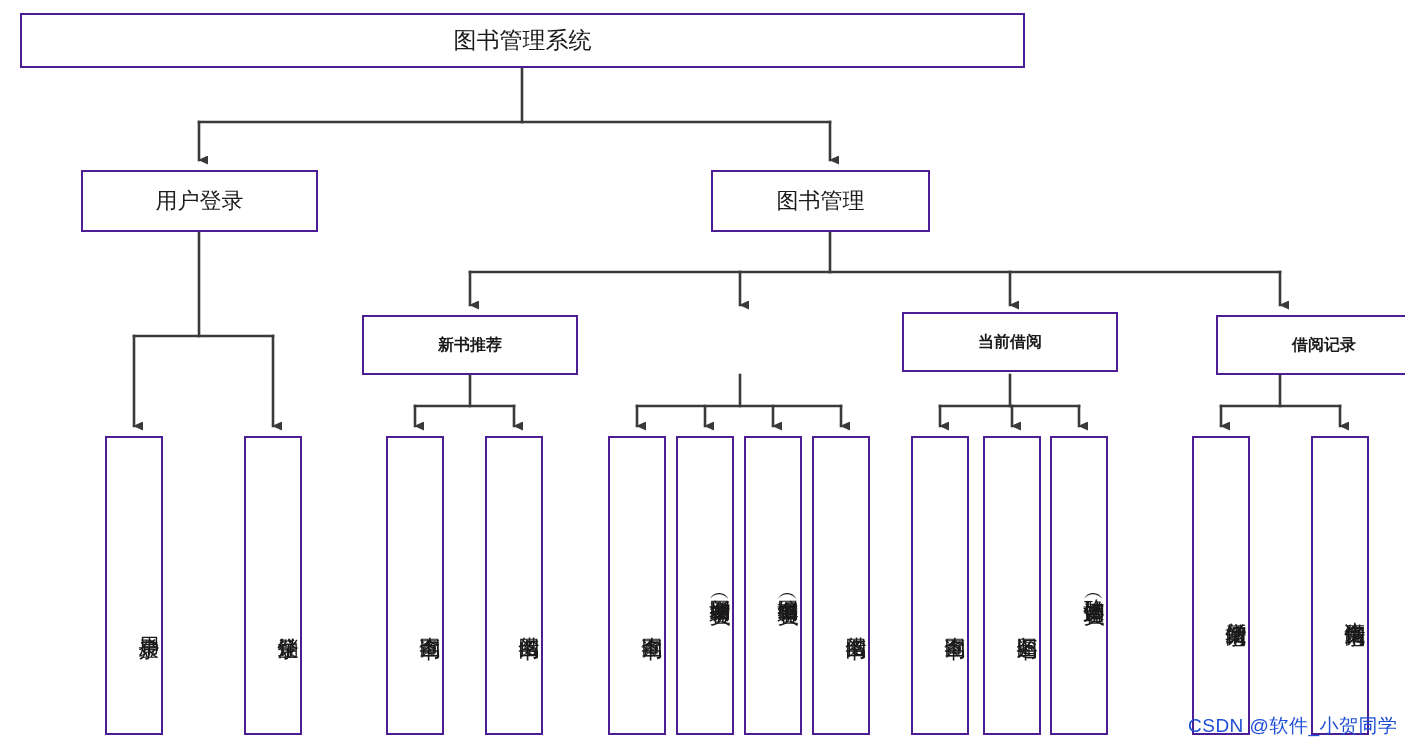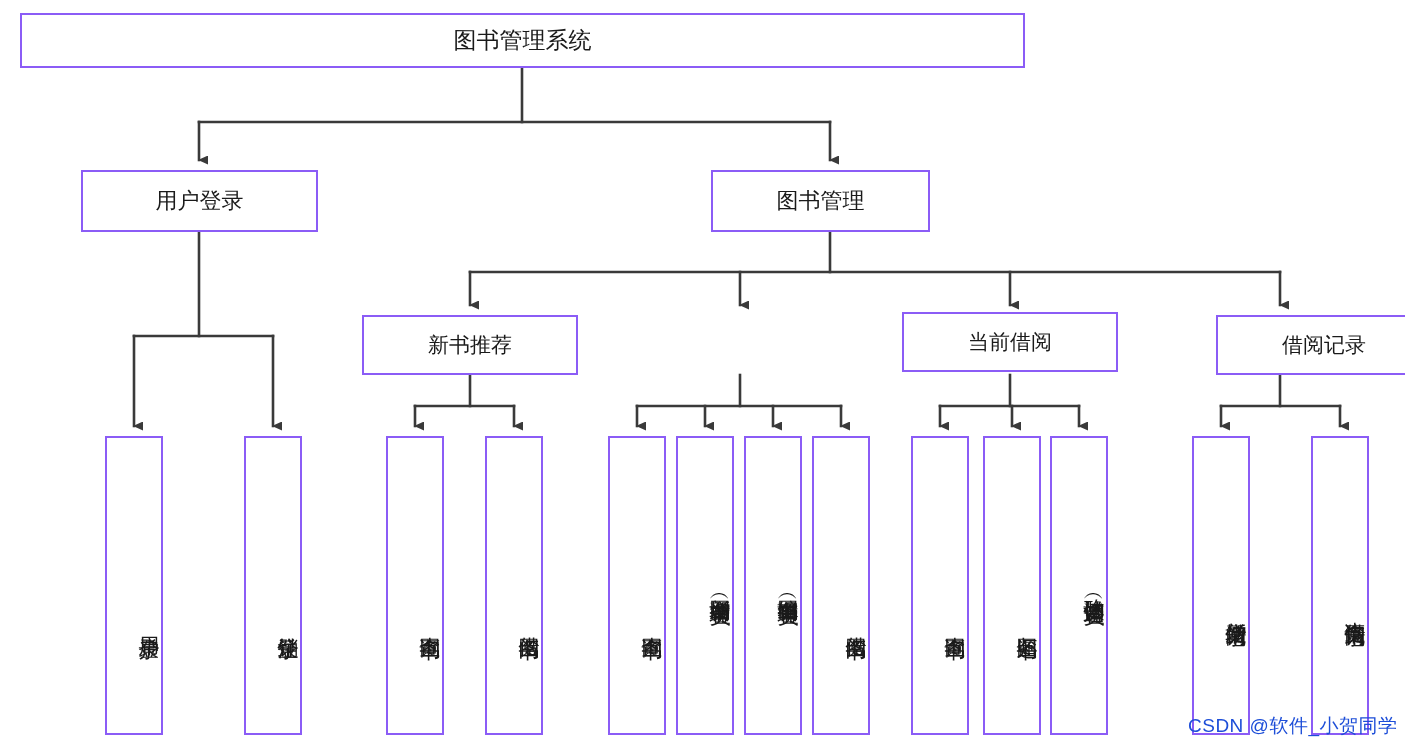--- a/index.html
+++ b/index.html
@@ -22,35 +22,36 @@
     left: 0;
     top: 0;
     width: 1405px;
     height: 747px;
     pointer-events: none;
   }
   .node {
     position: absolute;
     box-sizing: border-box;
     background: #ffffff;
-    border: 2px solid #8b5cf6;
+    border: 2px solid #4c1d95;
     display: flex;
     align-items: center;
     justify-content: center;
     color: #1a1a1a;
     z-index: 2;
   }
   .node.root {
     font-size: 23px;
   }
   .node.lvl1 {
     font-size: 22px;
   }
   .node.lvl2 {
-    font-size: 21px;
+    font-size: 16px;
+    font-weight: bold;
   }
   .node.leaf {
     font-size: 21px;
     writing-mode: vertical-rl;
     text-orientation: upright;
     align-items: flex-start;
     justify-content: center;
     padding-top: 6px;
     line-height: 1.12;
     letter-spacing: 1px;

